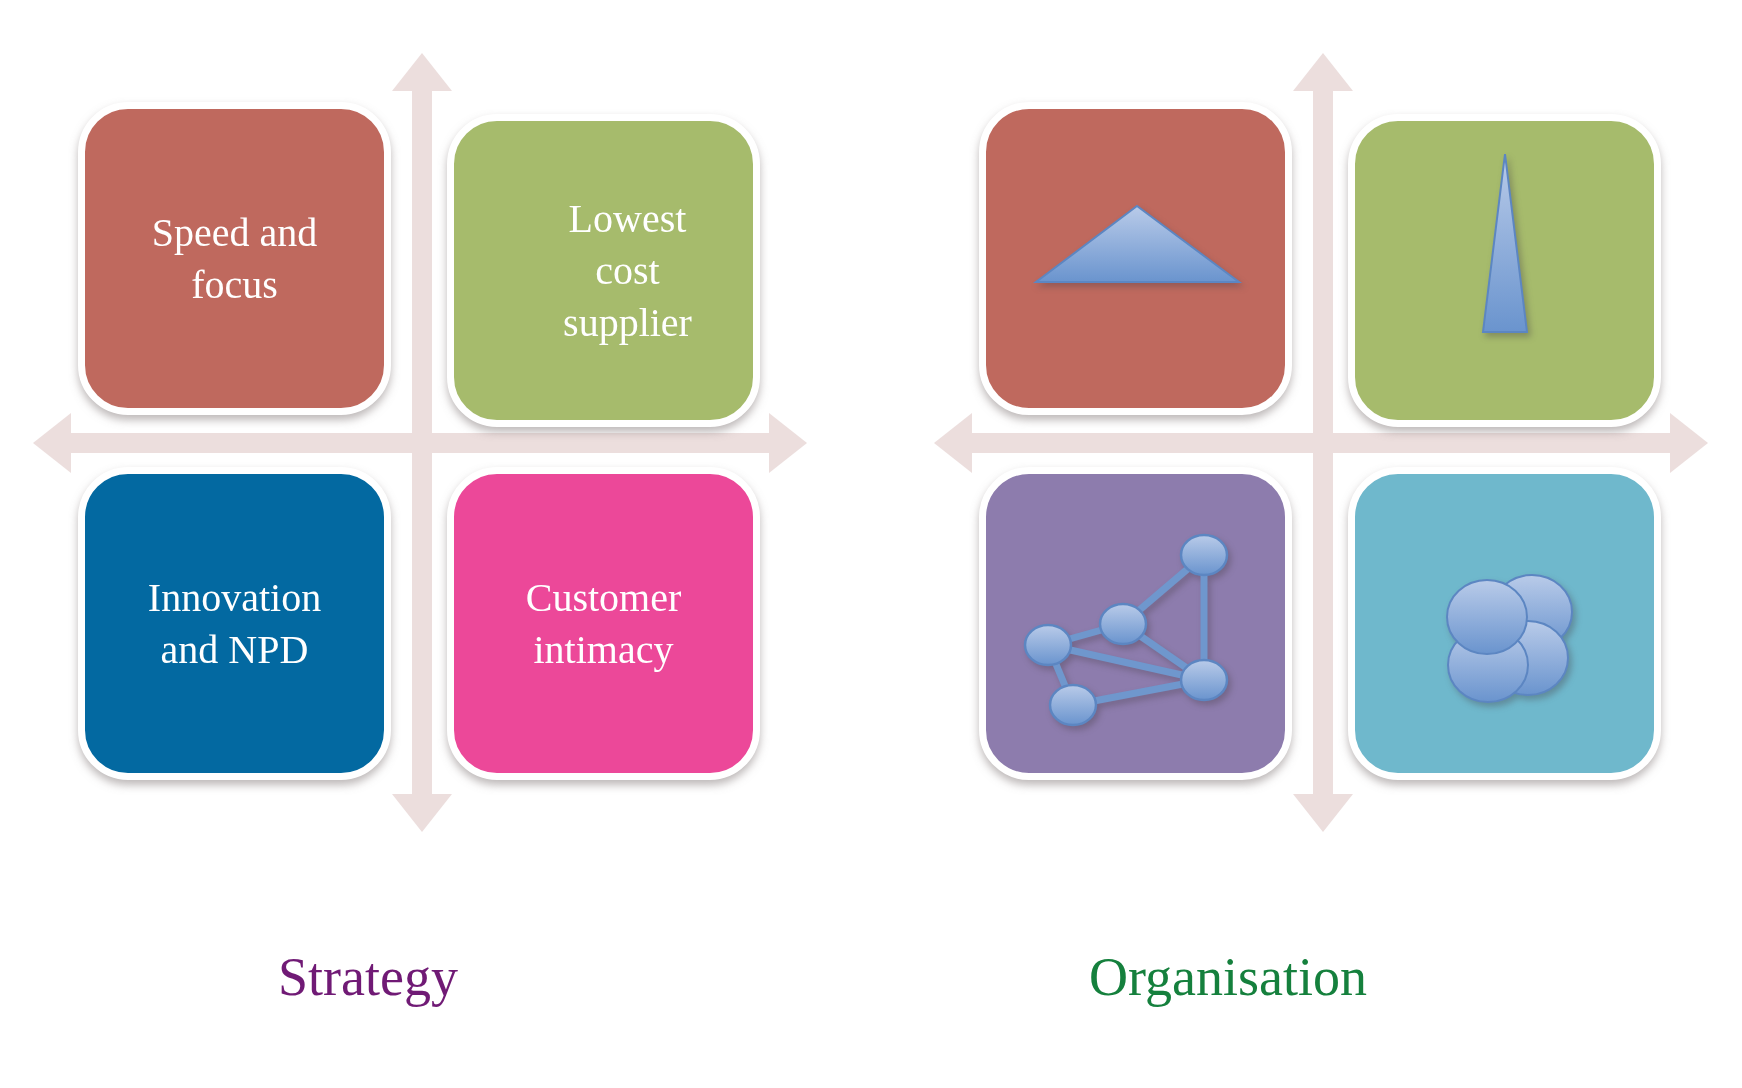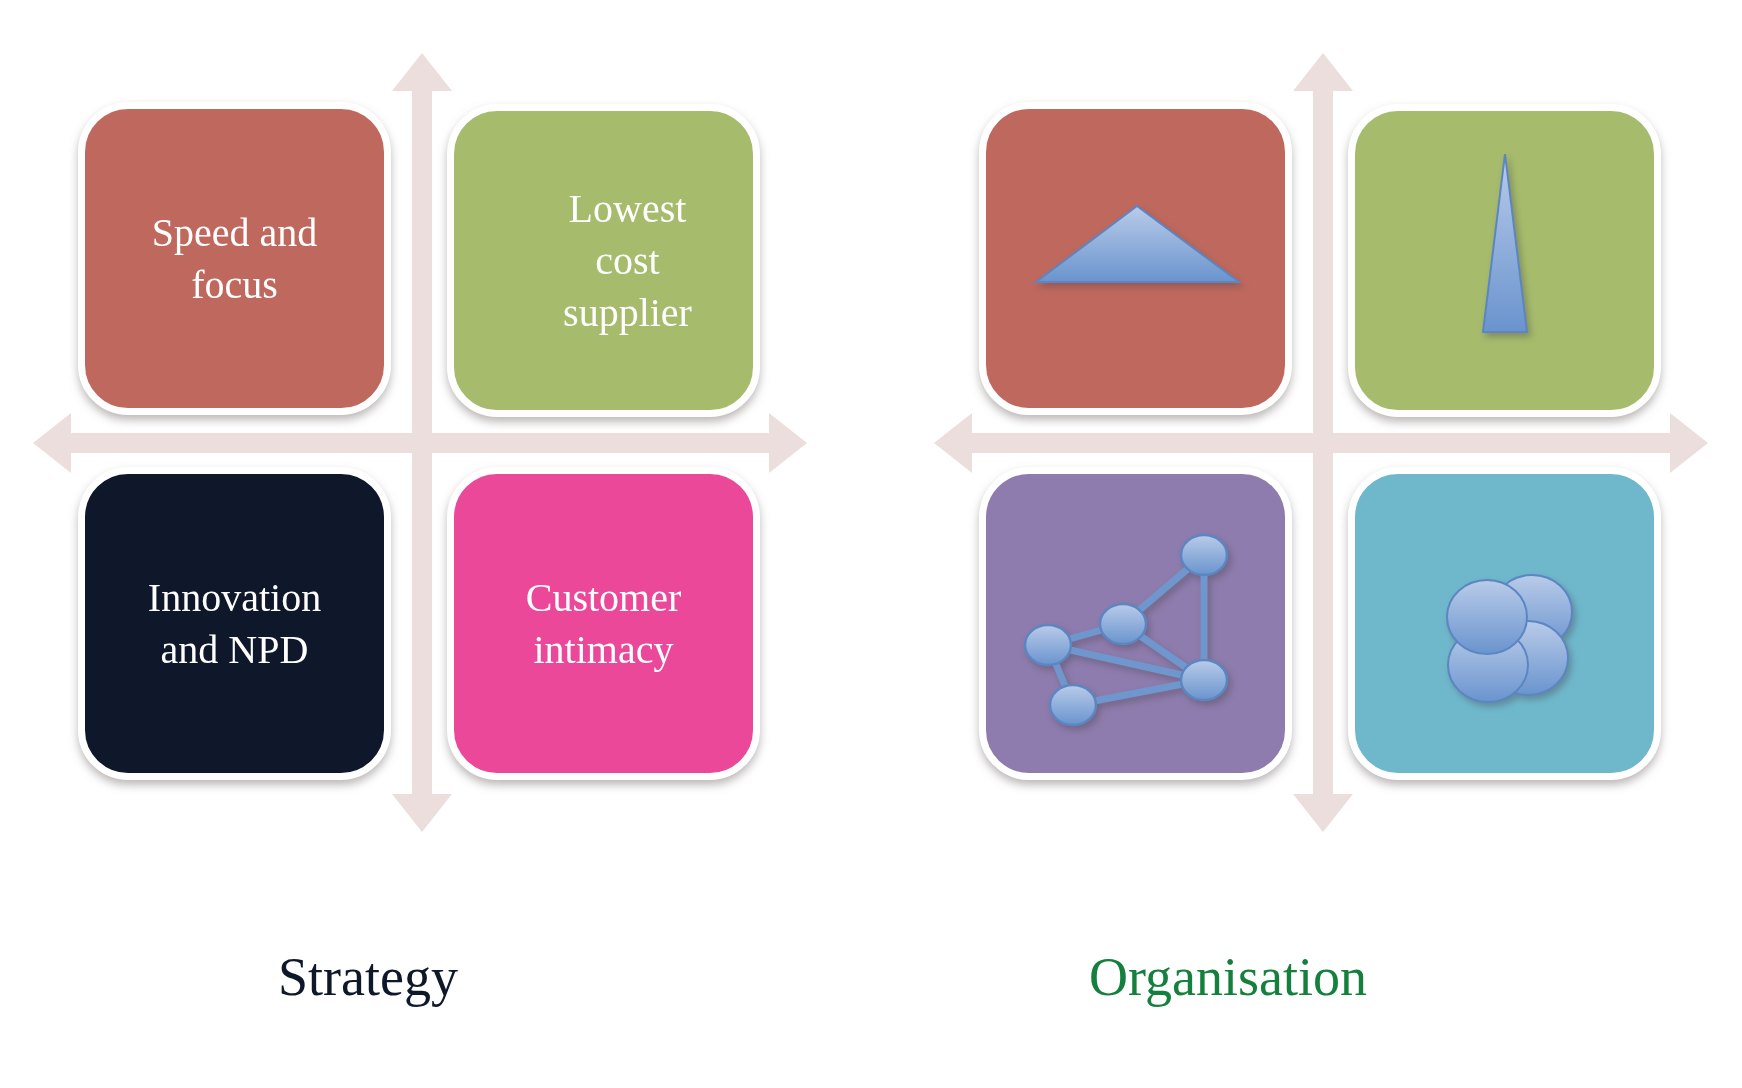--- a/index.html
+++ b/index.html
@@ -21,21 +21,21 @@
   .head-left{left:33px;top:413px;border-top:30px solid transparent;border-bottom:30px solid transparent;border-right:38px solid #ecdedd;}
   .head-right{left:769px;top:413px;border-top:30px solid transparent;border-bottom:30px solid transparent;border-left:38px solid #ecdedd;}
 
   
   .quadrant{
     position:absolute;width:313px;height:313px;box-sizing:border-box;
     border:7px solid #ffffff;border-radius:50px;
     box-shadow:0 5px 9px rgba(125,115,115,0.5);
   }
   .q-tl{left:78px;top:102px;}
-  .q-tr{left:447px;top:104px;padding-left:48px;}
+  .q-tr{left:447px;top:114px;padding-left:48px;}
   .q-bl{left:78px;top:467px;}
   .q-br{left:447px;top:467px;}
   .q-label{
     width:100%;height:100%;display:flex;align-items:center;justify-content:center;
     text-align:center;white-space:pre-line;font-size:40px;line-height:1.3;
   }
 
   
   .matrix-title{position:absolute;top:946px;width:600px;text-align:center;font-size:54px;}
   #diagram-strategy .matrix-title{left:68px;}
@@ -73,30 +73,30 @@
 
     <div class="quadrant q-tl" style="background: rgb(191, 105, 94);">
       <div class="q-label" style="color: rgb(255, 255, 255);">Speed and
 focus</div>
     </div>
     <div class="quadrant q-tr" style="background: rgb(166, 187, 108);">
       <div class="q-label" style="color: rgb(255, 255, 255);">Lowest
 cost
 supplier</div>
     </div>
-    <div class="quadrant q-bl" style="background: #0f172a;">
+    <div class="quadrant q-bl" style="background: #0369a1;">
       <div class="q-label" style="color: rgb(255, 255, 255);">Innovation
 and NPD</div>
     </div>
     <div class="quadrant q-br" style="background: #ec4899;">
       <div class="q-label" style="color: rgb(255, 255, 255);">Customer
 intimacy</div>
     </div>
 
-    <div class="matrix-title" style="color: #0f172a;">Strategy</div>
+    <div class="matrix-title" style="color: #701a75;">Strategy</div>
   </div>
 
   <div class="diagram" id="diagram-organisation">
 
     <div class="axis-shaft v-shaft" style="background: rgb(236, 222, 221);"></div>
     <div class="head head-up" style="border-bottom-color: rgb(236, 222, 221);"></div>
     <div class="head head-down" style="border-top-color: rgb(236, 222, 221);"></div>
     <div class="axis-shaft h-shaft" style="background: rgb(236, 222, 221);"></div>
     <div class="head head-left" style="border-right-color: rgb(236, 222, 221);"></div>
     <div class="head head-right" style="border-left-color: rgb(236, 222, 221);"></div>

